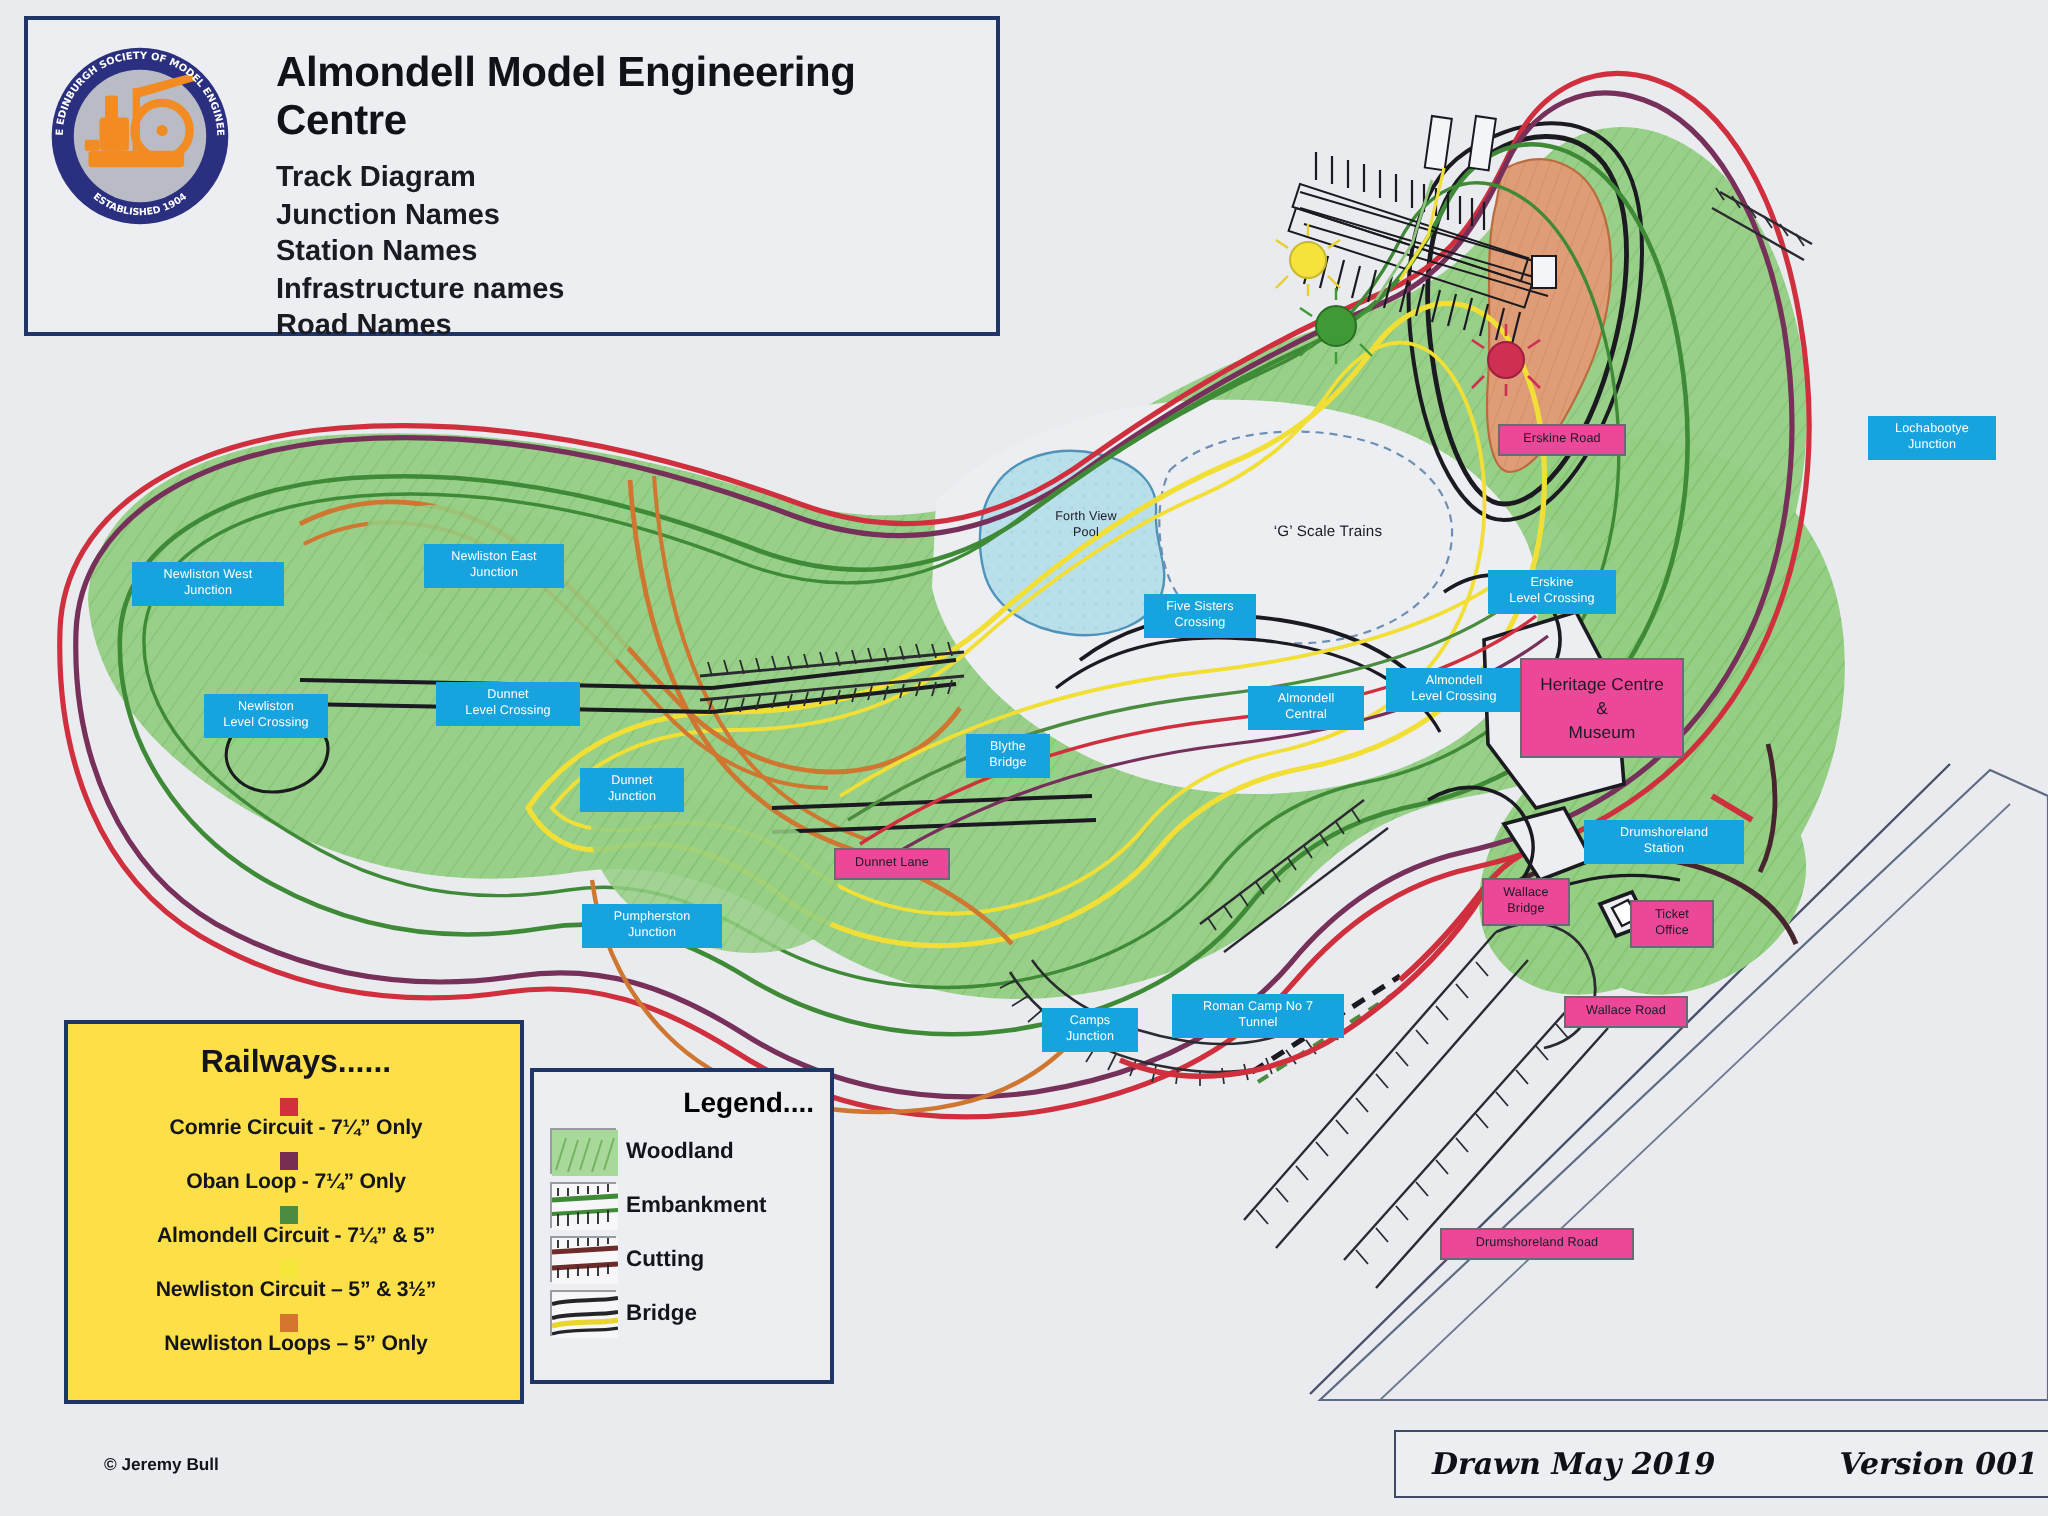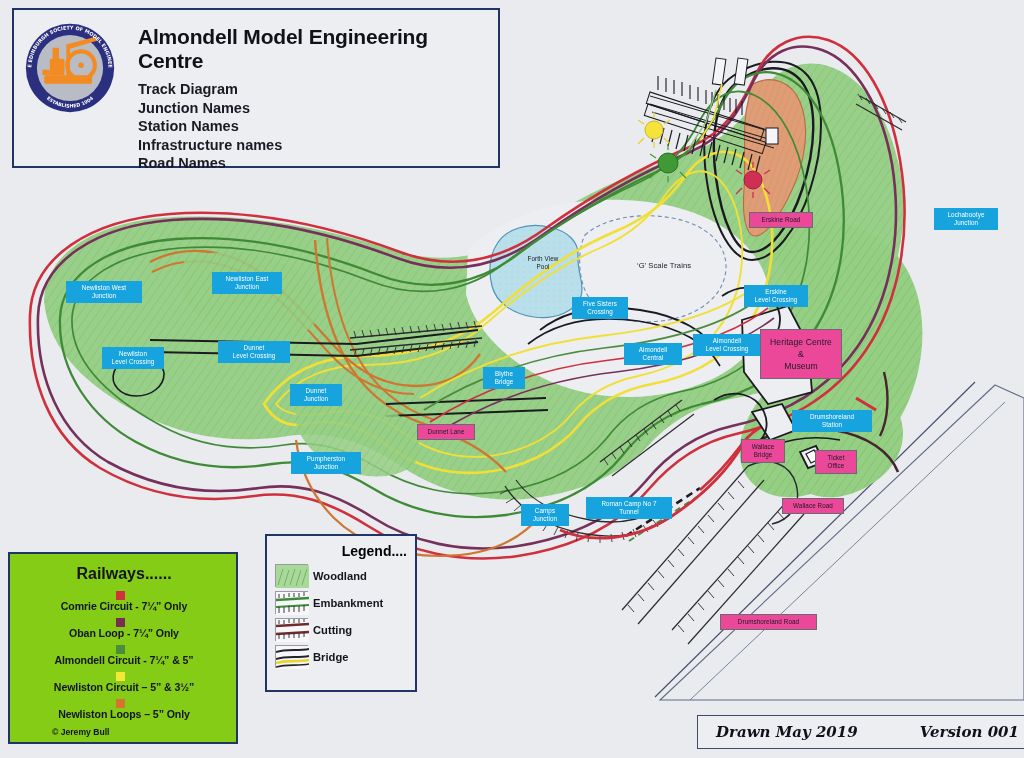--- a/index.html
+++ b/index.html
@@ -50,26 +50,25 @@
     letter-spacing: 0.08px;
   }
   .lbl.blue { background: #17a3dd; color: #ffffff; }
   .lbl.white { background: #ec4899; color: #1a1a22; border: 0.8px solid #6a6a72; }
   .lbl.plain { background: transparent; color: #1a1a22; }
   .lbl.big { font-size: 7.6px; line-height: 10px; }
   .lbl.heritage { font-size: 8.6px; line-height: 12px; padding: 6px 8px; }
 
   
   .key-box {
-    position: absolute; left: 8px; top: 510px;
+    position: absolute; left: 32px; top: 510px;
     width: 230px; height: 192px;
-    background: #84cc16;
+    background: #fde047;
     border: 2.5px solid #1f3566;
     padding: 8px 10px 6px 12px;
-    margin-top: 42px;
   }
   .key-title {
     text-align: center; font-size: 16px; font-weight: bold;
     color: #14141c; margin: 3px 0 8px 0;
   }
   .key-row {
     display: flex; align-items: center;
     margin: 0 0 2px 0; height: 25px; flex-direction: column;
   }
   .key-swatch {

